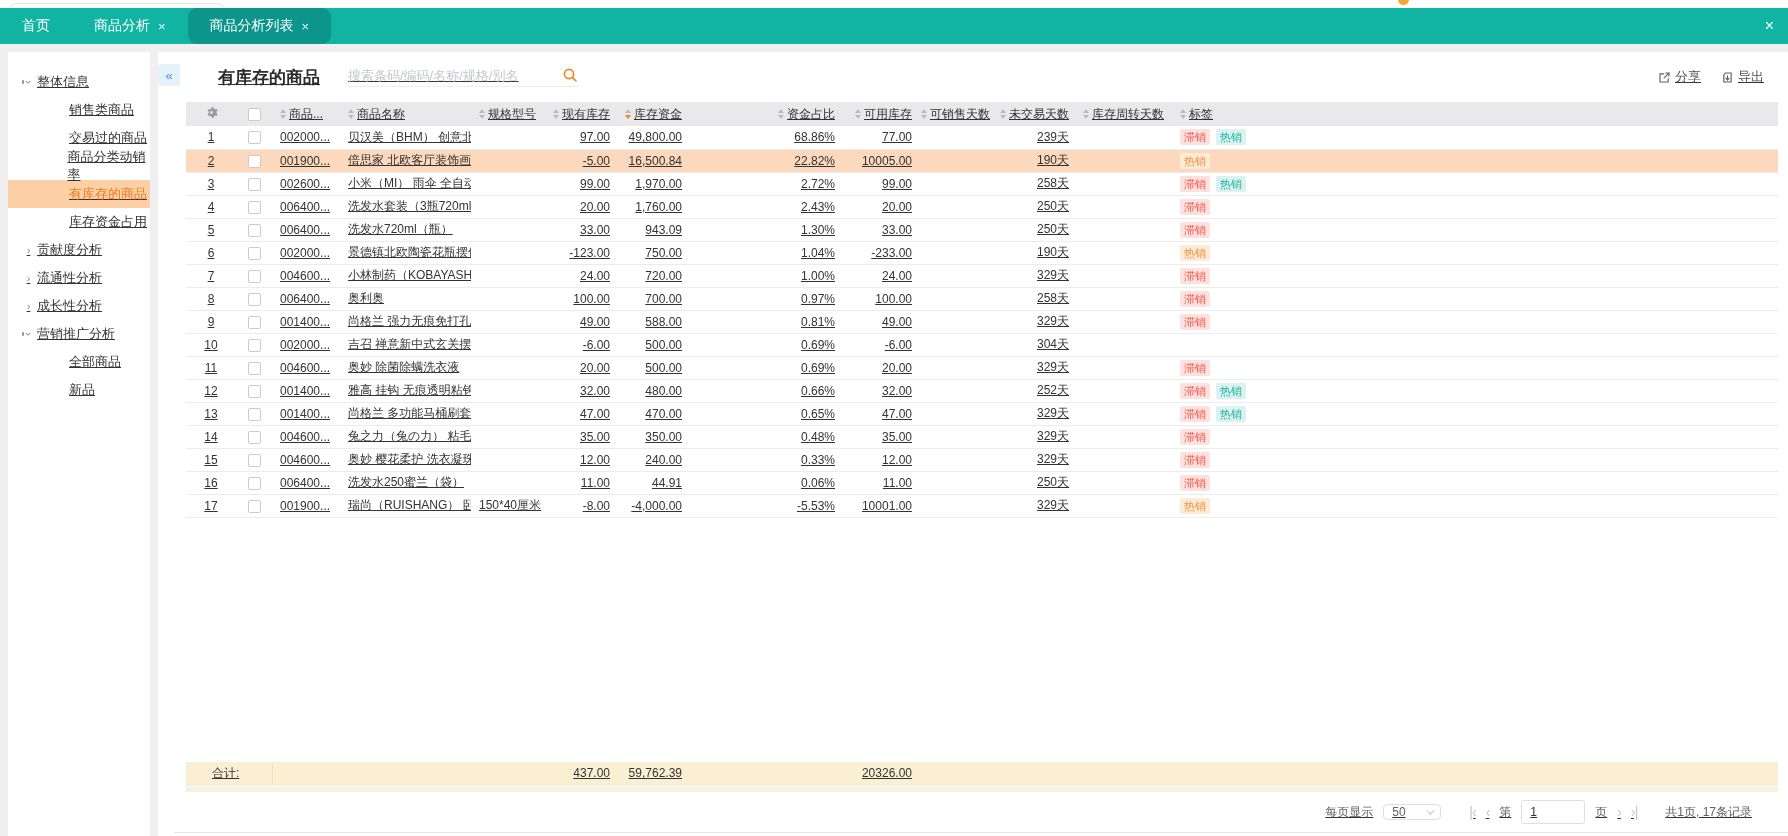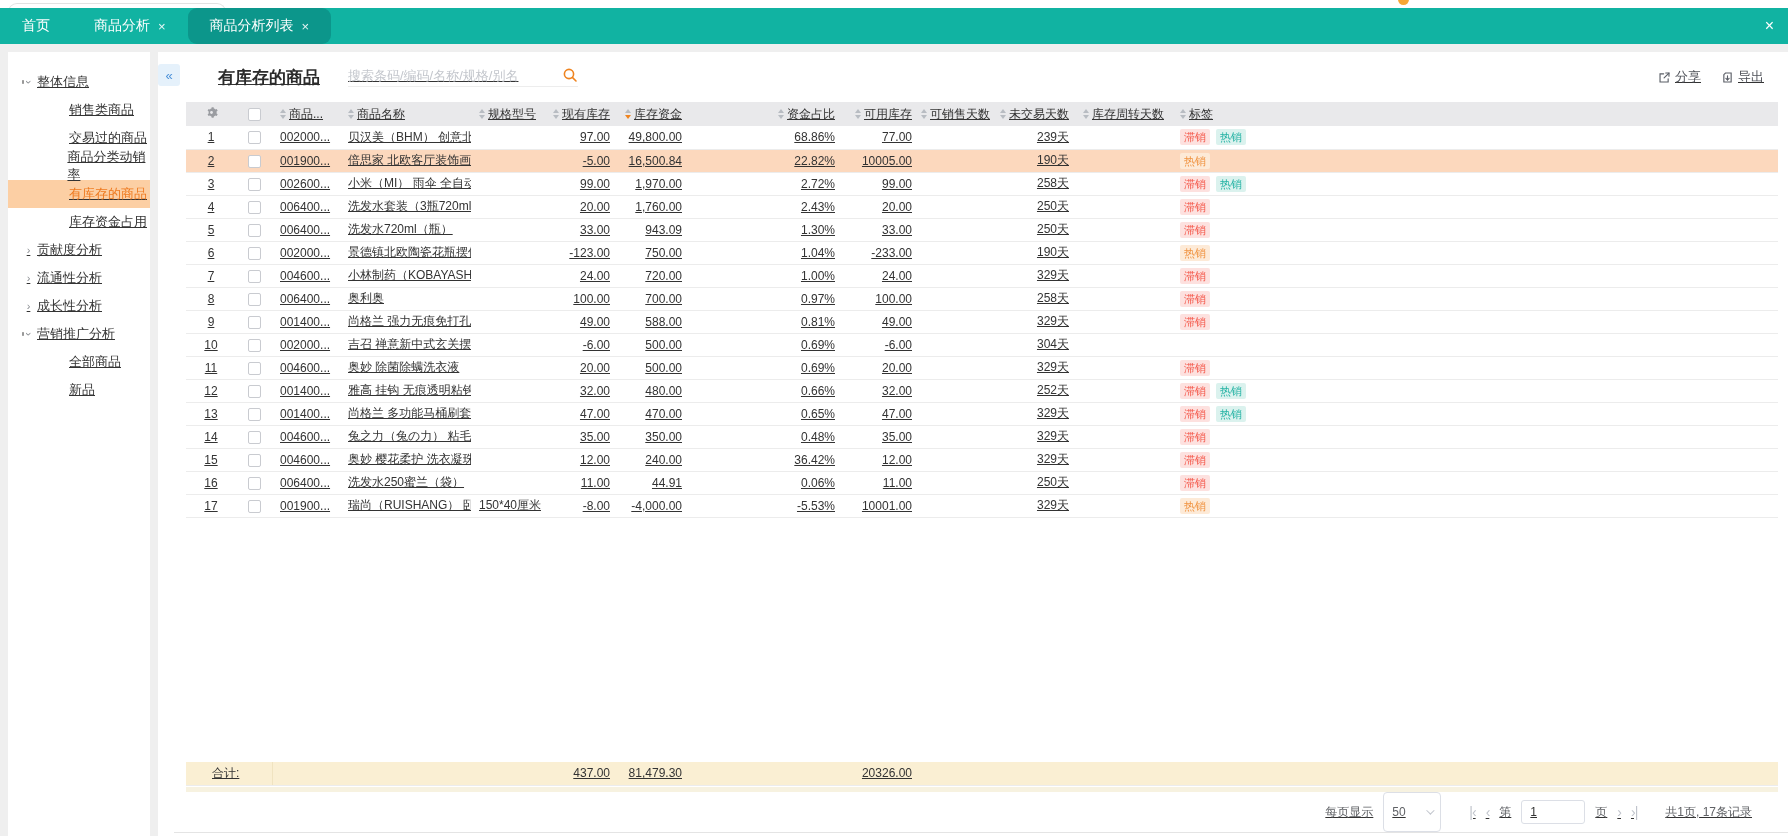--- a/index.html
+++ b/index.html
@@ -68,21 +68,21 @@
   .t-orange { color: #f0923f; background: #fdead7; }
   .spacer { flex: 1; }
   
   .summary-wrap { margin: 0 10px 0 28px; }
   .summary-wrap td { height: 24px; padding: 0 8px; background: #faefd3; white-space: nowrap; }
   .sum-label { border-right: 1px solid #f0e3c0; padding-left: 26px !important; }
   .scroll-strip { height: 5px; margin: 1px 10px 0 28px; background: #f7f2e0; }
   
   .pagination { height: 40px; display: flex; align-items: center; justify-content: flex-end;
     gap: 10px; padding-right: 36px; font-size: 12px; color: #606266; }
-  .pg-select { width: 58px; height: 40px; border: 1px solid #dcdfe6; border-radius: 4px;
+  .pg-select { width: 58px; height: 16px; border: 1px solid #dcdfe6; border-radius: 4px;
     display: flex; align-items: center; justify-content: space-between; padding: 0 8px; cursor: pointer; }
   .chev { width: 6px; height: 6px; border-right: 1.4px solid #c0c4cc; border-bottom: 1.4px solid #c0c4cc;
     transform: rotate(45deg) translateY(-2px); }
   .pg-ic { color: #c0c4cc; font-size: 14px; letter-spacing: -1px; cursor: pointer; }
   .pg-input { width: 64px; height: 24px; border: 1px solid #dcdfe6; border-radius: 3px;
     padding: 0 8px; font-size: 12px; color: #333; outline: none;
     font-family: "Liberation Sans", "DejaVu Sans", sans-serif; }
   .pg-gap { width: 8px; }
   .bottom-line { border-top: 1px solid #e4e4e4; margin: 0 0 3px 16px; }
 </style>
@@ -538,21 +538,21 @@
               <td class="al-l"><span class="tag t-red">滞销</span></td>
             </tr>
             <tr>
               <td class="al-c">15</td>
               <td class="al-c"><span class="cb"></span></td>
               <td class="al-l">004600...</td>
               <td class="al-l">奥妙 樱花柔护 洗衣凝珠 10颗</td>
               <td class="al-l"></td>
               <td class="al-r">12.00</td>
               <td class="al-r">240.00</td>
-              <td class="al-r">36.42%</td>
+              <td class="al-r">0.33%</td>
               <td class="al-r">12.00</td>
               <td class="al-r"></td>
               <td class="al-r">329天</td>
               <td class="al-r"></td>
               <td class="al-l"><span class="tag t-red">滞销</span></td>
             </tr>
             <tr>
               <td class="al-c">16</td>
               <td class="al-c"><span class="cb"></span></td>
               <td class="al-l">006400...</td>
@@ -603,21 +603,21 @@
             <col style="width:78px">
             <col style="width:79px">
             <col style="width:95px">
             <col>
         </colgroup>
         <tbody>
             <tr>
           <td colspan="2" class="al-l sum-label">合计:</td>
           <td colspan="3"></td>
           <td class="al-r">437.00</td>
-          <td class="al-r">81,479.30</td>
+          <td class="al-r">59,762.39</td>
           <td></td>
           <td class="al-r">20326.00</td>
           <td colspan="4"></td>
         </tr>
       </tbody>
         </table>
     </div>
     <div class="scroll-strip"></div>
 
     <div class="pagination">

